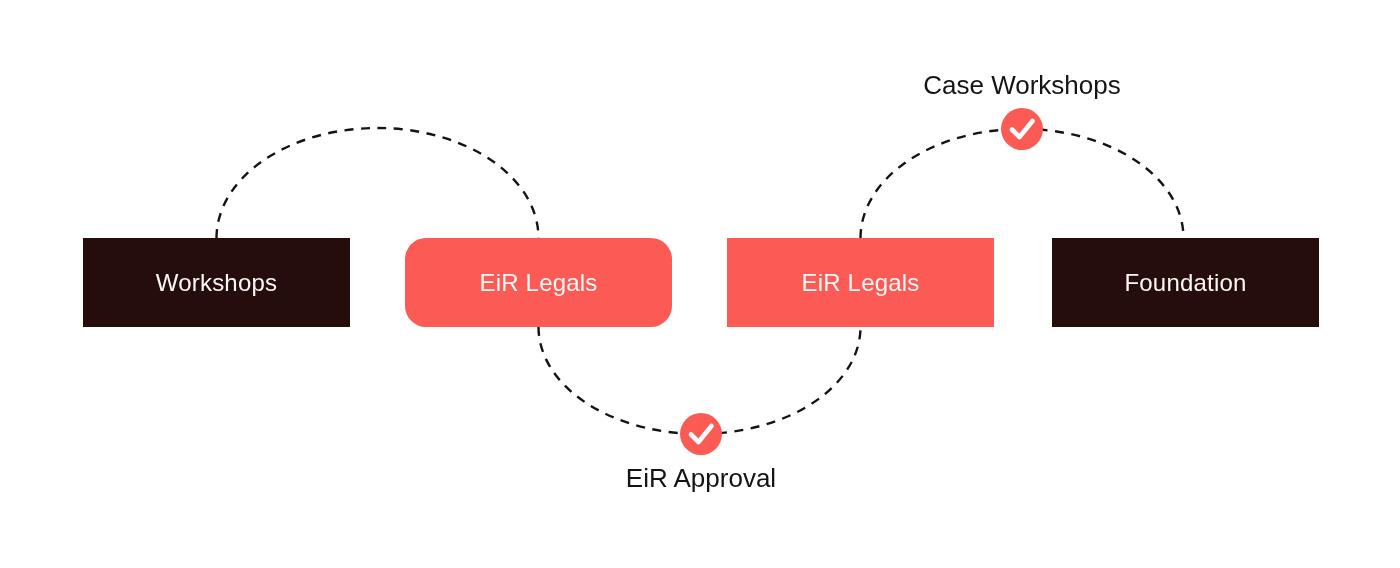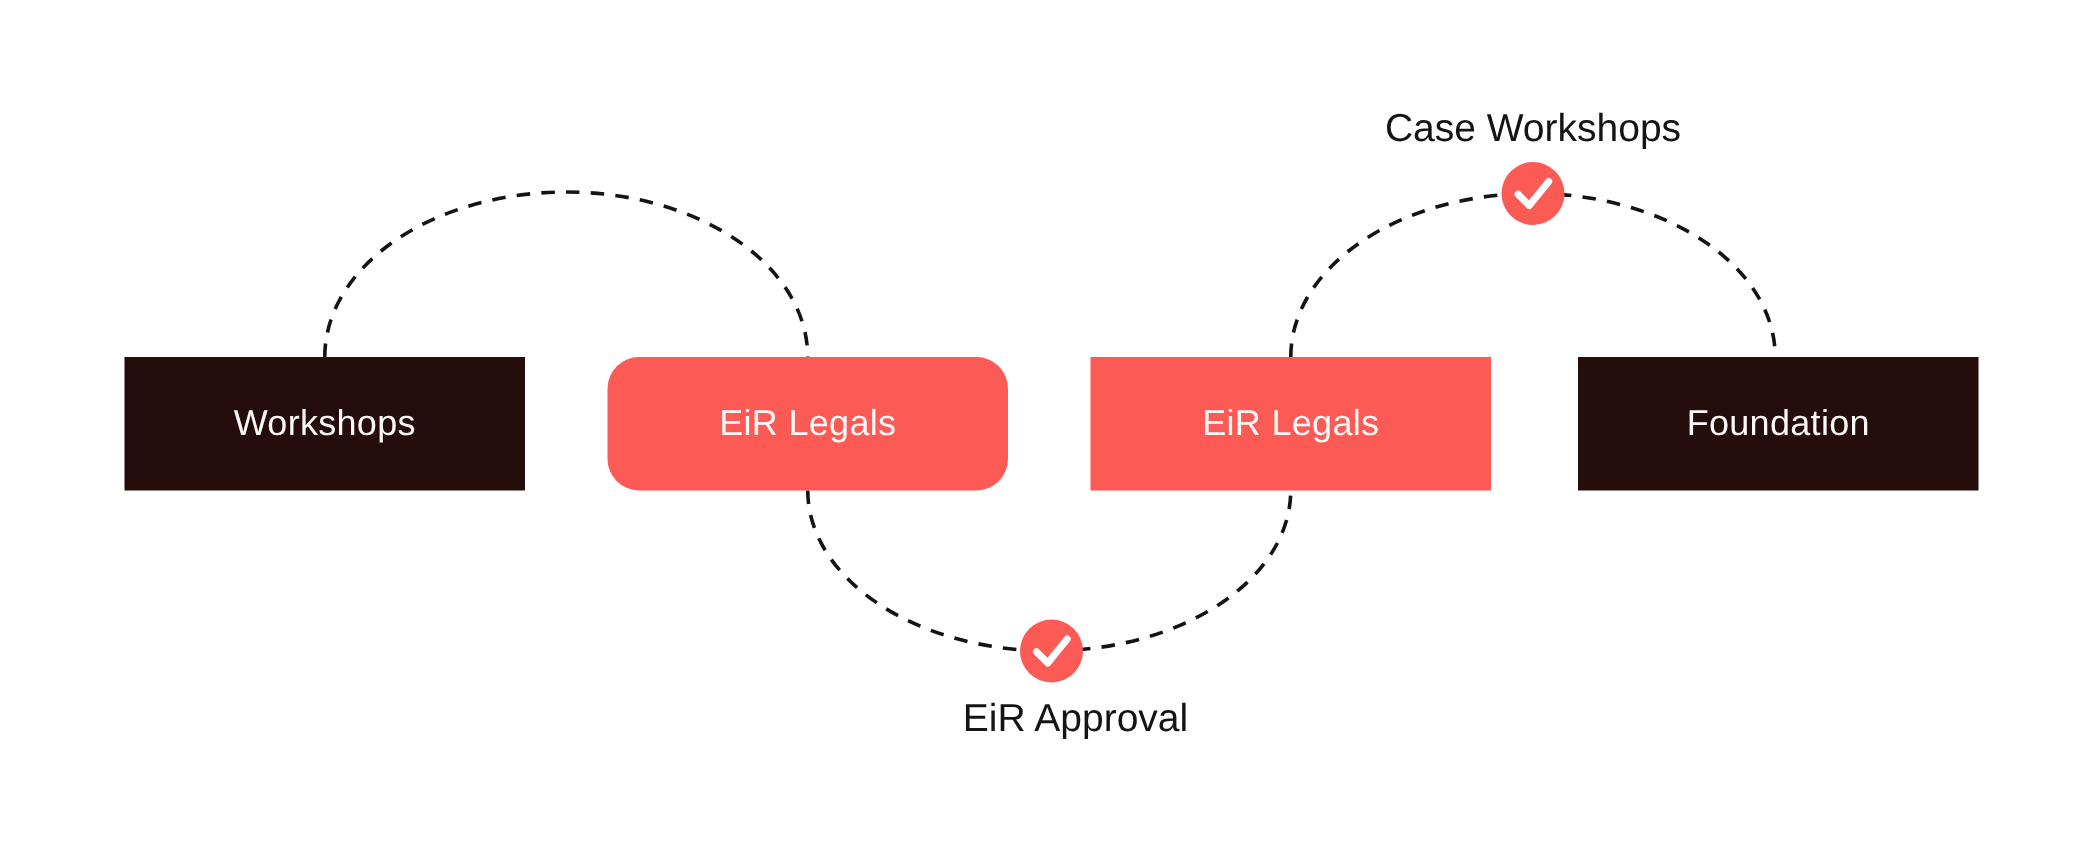--- a/index.html
+++ b/index.html
@@ -67,21 +67,21 @@
   .stage-4{left:1052px;}
   .checkpoint-label{
     position:absolute;
     transform:translateX(-50%);
     color:var(--label-text);
     font-size:26px;
     font-weight:500;
     white-space:nowrap;
   }
   .label-case{left:1022px;top:70px;}
-  .label-eir{left:717px;top:463px;}
+  .label-eir{left:701px;top:463px;}
 </style>
 </head>
 <body>
 
 <div class="canvas">
 
   <svg class="flow-svg" viewBox="0 0 1400 568">
 
     <path class="dashed-arc" d="M 216.5 238 A 161 110 0 0 1 538.5 238"></path>
 

